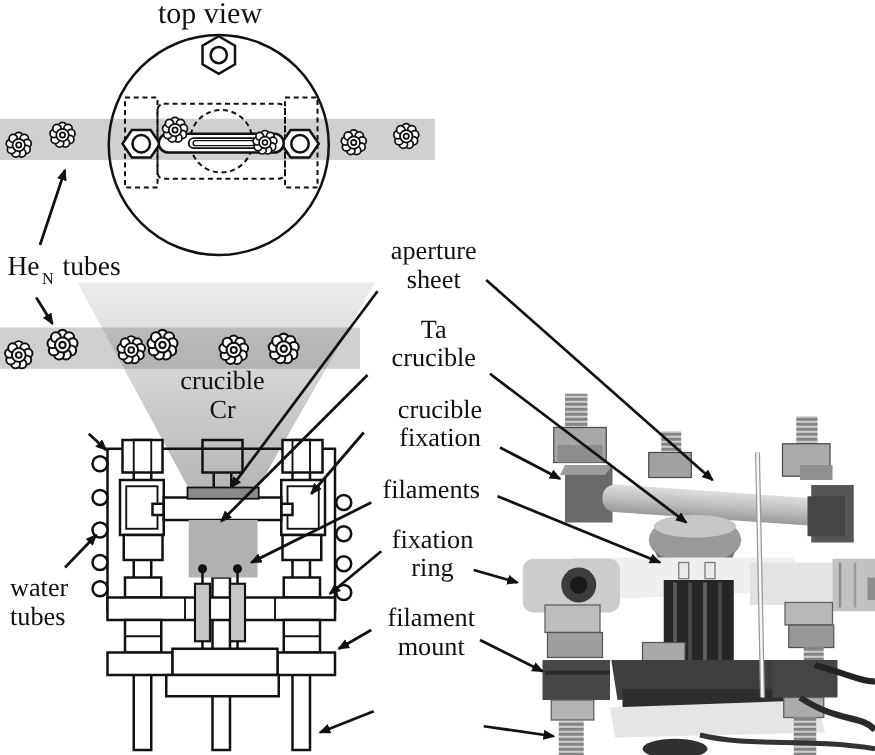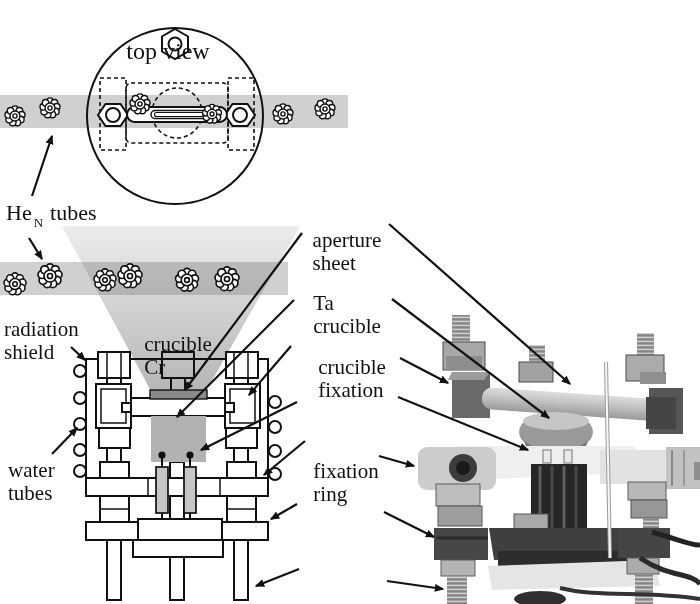--- a/index.html
+++ b/index.html
@@ -5,21 +5,21 @@
   html,body{margin:0;padding:0;background:#ffffff;}
   #canvas{
     position:relative;width:700px;height:604px;background:#fff;overflow:hidden;
     font-family:"Liberation Serif","DejaVu Serif",serif;color:var(--ink,#111);
   }
   #canvas svg{position:absolute;left:0;top:0;}
   .lbl{
     position:absolute;white-space:pre-line;line-height:23px;font-size:21px;
     color:var(--ink,#111);z-index:5;
   }
-  .ctr{text-align:left;transform:translateX(-50%);margin-top:40px;}
+  .ctr{text-align:center;transform:translateX(-50%);}
   .title{font-size:24px;}
   .sub{font-size:13px;position:relative;top:7px;margin:0 2px;}
   .word{margin-left:5px;}
   
   .stk{stroke:var(--ink,#111);stroke-width:2;fill:none;}
   .stkf{stroke:var(--ink,#111);stroke-width:2;fill:#ffffff;}
   .thin{stroke:var(--ink,#111);stroke-width:1.5;fill:none;}
   .dash{stroke:var(--ink,#111);stroke-width:1.6;fill:none;stroke-dasharray:4 3;}
   .arrow{stroke:var(--ink,#111);stroke-width:2.2;fill:none;}
   .band{fill:rgba(98,98,98,0.30);}
@@ -285,22 +285,23 @@
 <div class="lbl title ctr" style="left:168px;top:0px;">top view</div>
 
 <div class="lbl" style="left:6px;top:201px;font-size:22px;"><span>He</span><span class="sub">N</span><span class="word">tubes</span></div>
 
 <div class="lbl ctr" style="left:347px;top:189px;">aperture
 sheet</div>
 <div class="lbl ctr" style="left:347px;top:252px;">Ta
 crucible</div>
 <div class="lbl ctr" style="left:352px;top:316px;">crucible
 fixation</div>
+<div class="lbl ctr" style="left:345px;top:380px;">filaments</div>
 <div class="lbl ctr" style="left:346px;top:420px;">fixation
 ring</div>
-<div class="lbl" style="left:4px;top:318px;">radiation
-shield</div>
+<div class="lbl ctr" style="left:345px;top:483px;">filament
+mount</div>
 <div class="lbl" style="left:8px;top:459px;">water
 tubes</div>
 <div class="lbl ctr" style="left:178px;top:293px;">crucible
 Cr</div>
 
 </div>
 
 </body></html>

